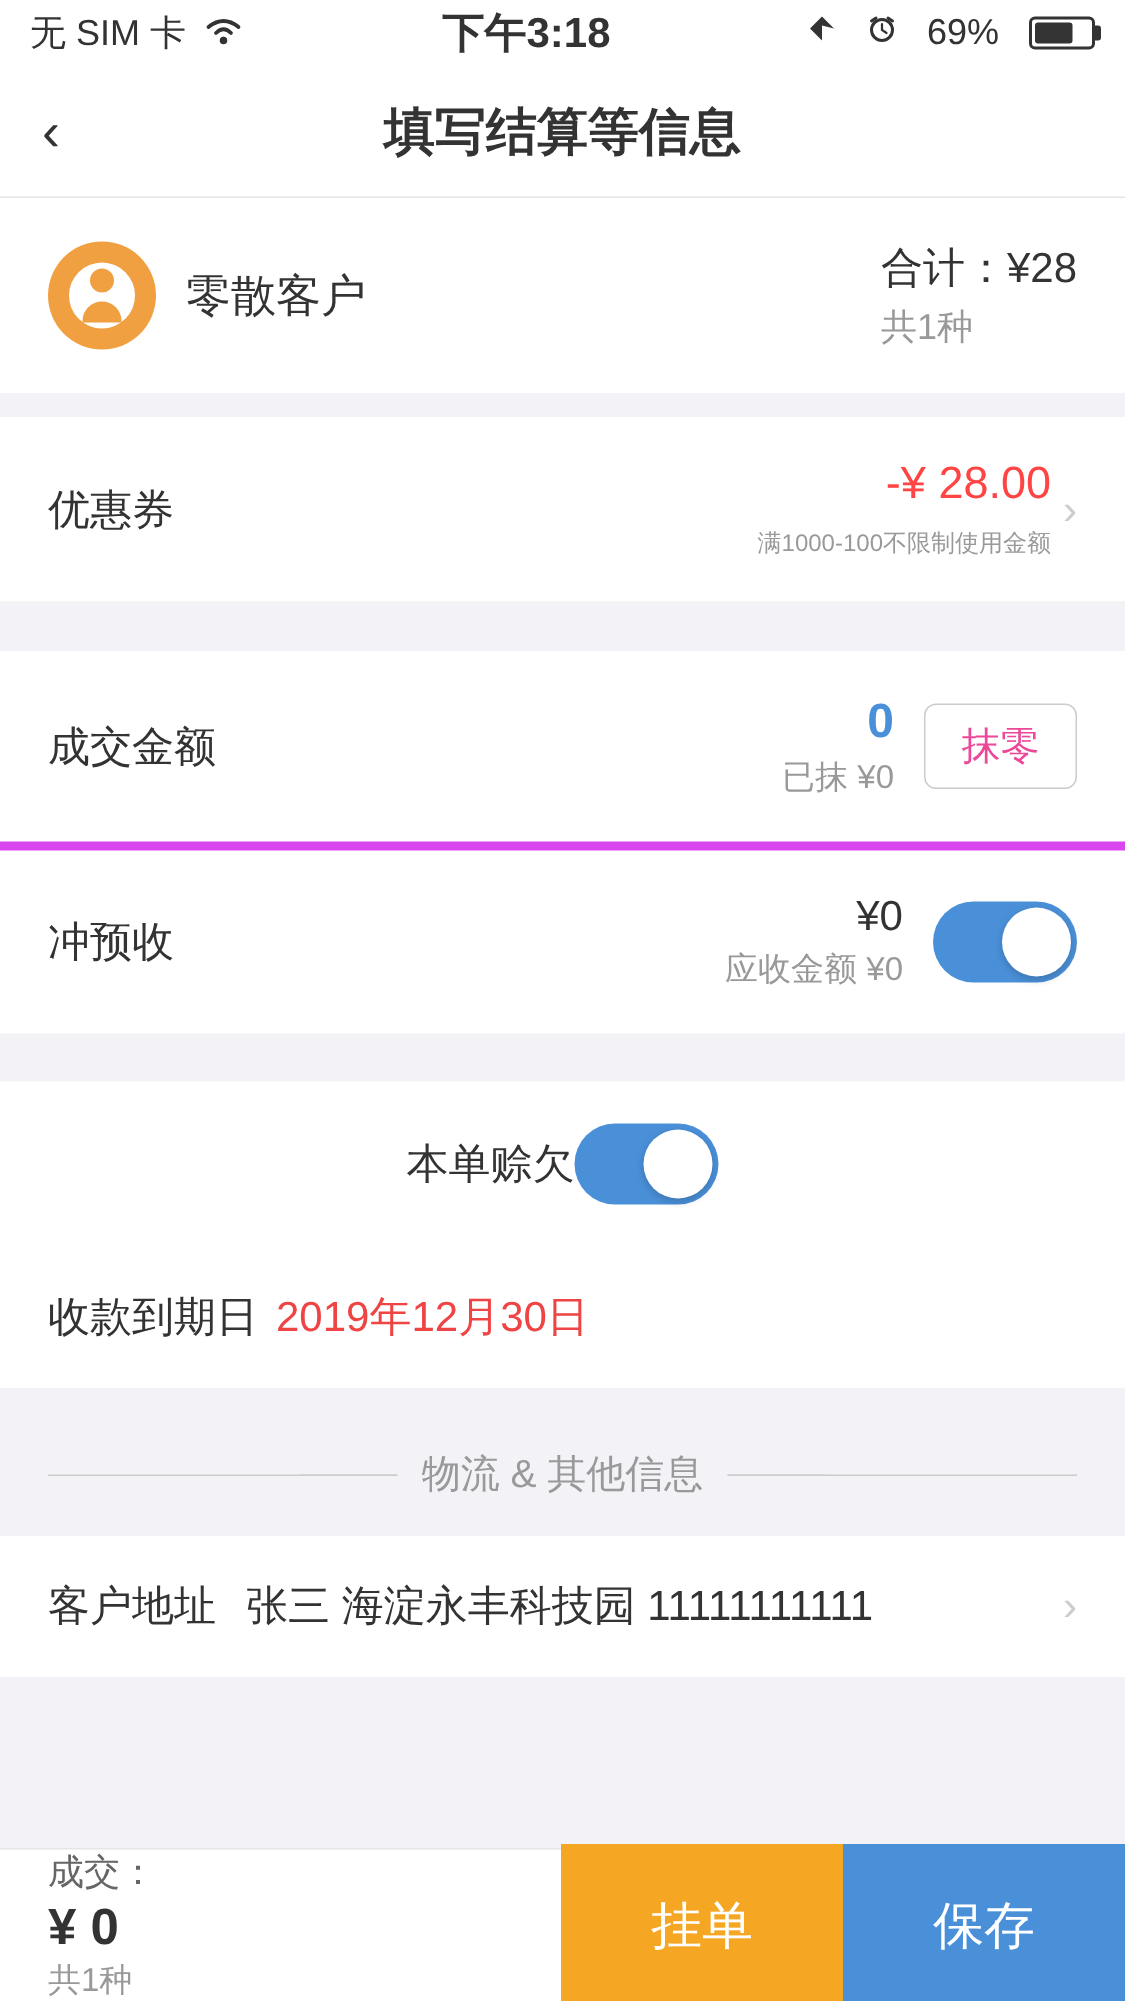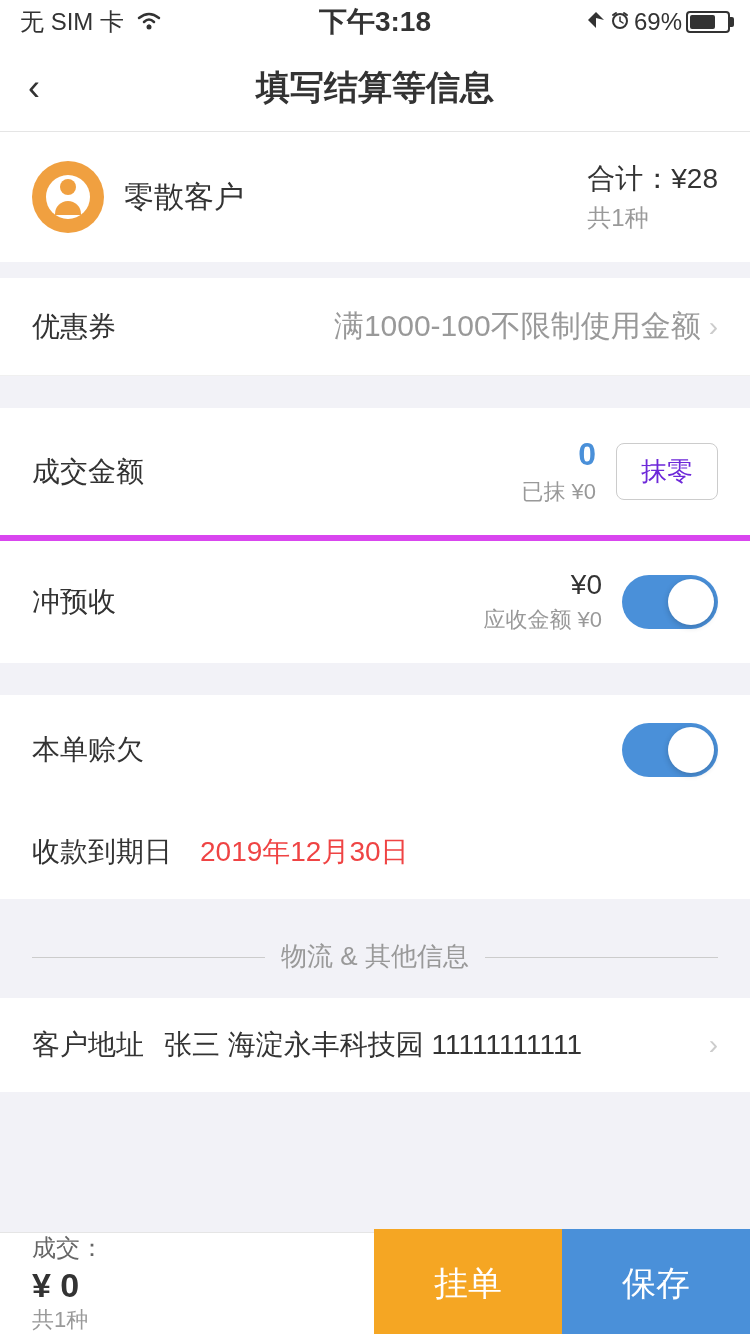--- a/index.html
+++ b/index.html
@@ -31,21 +31,21 @@
       align-items: center;
       gap: 10px;
     }
     .status-center {
       font-size: 28px;
       font-weight: 600;
     }
     .status-right {
       display: flex;
       align-items: center;
-      gap: 4px;
+      gap: 20px;
       font-size: 24px;
     }
     .battery-icon {
       width: 44px;
       height: 22px;
       border: 2px solid #333;
       border-radius: 4px;
       position: relative;
       display: inline-flex;
       align-items: center;
@@ -196,23 +196,23 @@
     }
     .coupon-values {
       text-align: right;
     }
     .coupon-amount {
       font-size: 30px;
       color: #ff4444;
       font-weight: 500;
     }
     .coupon-desc {
-      font-size: 30px;
+      font-size: 16px;
       color: #999;
-      margin-top: 0;
+      margin-top: 12px;
     }
     .chevron-right {
       font-size: 28px;
       color: #ccc;
     }
 
     
     .divider-section {
       height: 16px;
       background: #f2f2f7;
@@ -246,21 +246,21 @@
     .amount-sub {
       font-size: 22px;
       color: #999;
       margin-top: 4px;
     }
     .round-btn {
       border: 1.5px solid #ccc;
       border-radius: 8px;
       padding: 10px 24px;
       font-size: 26px;
-      color: #6d28d9;
+      color: #ec4899;
       background: #fff;
       cursor: pointer;
     }
 
     
     .prepay-row {
       padding: 28px 32px;
       display: flex;
       align-items: center;
       justify-content: space-between;
@@ -305,30 +305,30 @@
 
     
     .debt-section {
       background: #fff;
       margin-bottom: 16px;
     }
     .debt-row {
       padding: 28px 32px;
       display: flex;
       align-items: center;
-      justify-content: space-between;
+      justify-content: center;
     }
 
     
     .due-date-row {
       background: #fff;
       padding: 28px 32px;
       display: flex;
       align-items: center;
-      gap: 28px;
+      gap: 12px;
     }
     .due-date-label {
       font-size: 28px;
       color: #333;
     }
     .due-date-value {
       font-size: 28px;
       color: #ef4444;
     }
 
@@ -497,20 +497,21 @@
     <div class="customer-right">
       <div class="total-amount">合计：¥28</div>
       <div class="total-count">共1种</div>
     </div>
   </div>
 
   <div class="coupon-row card-section">
     <span class="row-label">优惠券</span>
     <div class="coupon-right">
       <div class="coupon-values">
+        <div class="coupon-amount">-¥ 28.00</div>
         <div class="coupon-desc">满1000-100不限制使用金额</div>
       </div>
       <span class="chevron-right">›</span>
     </div>
   </div>
 
   <div class="divider-section"></div>
 
   <div class="amount-section">
     <div class="amount-row">

